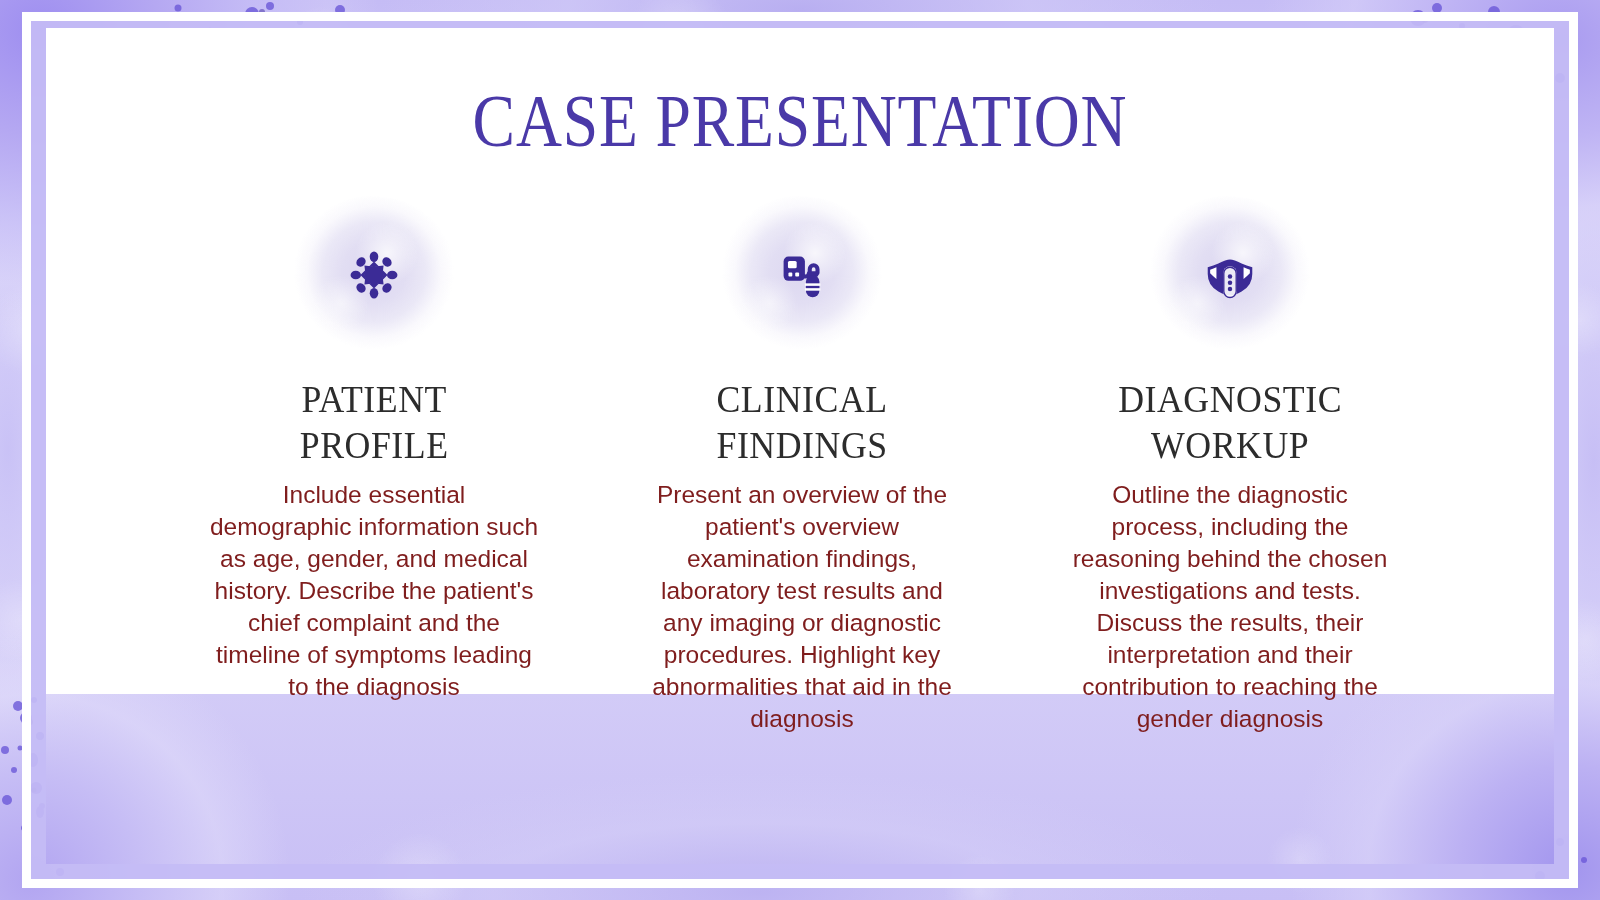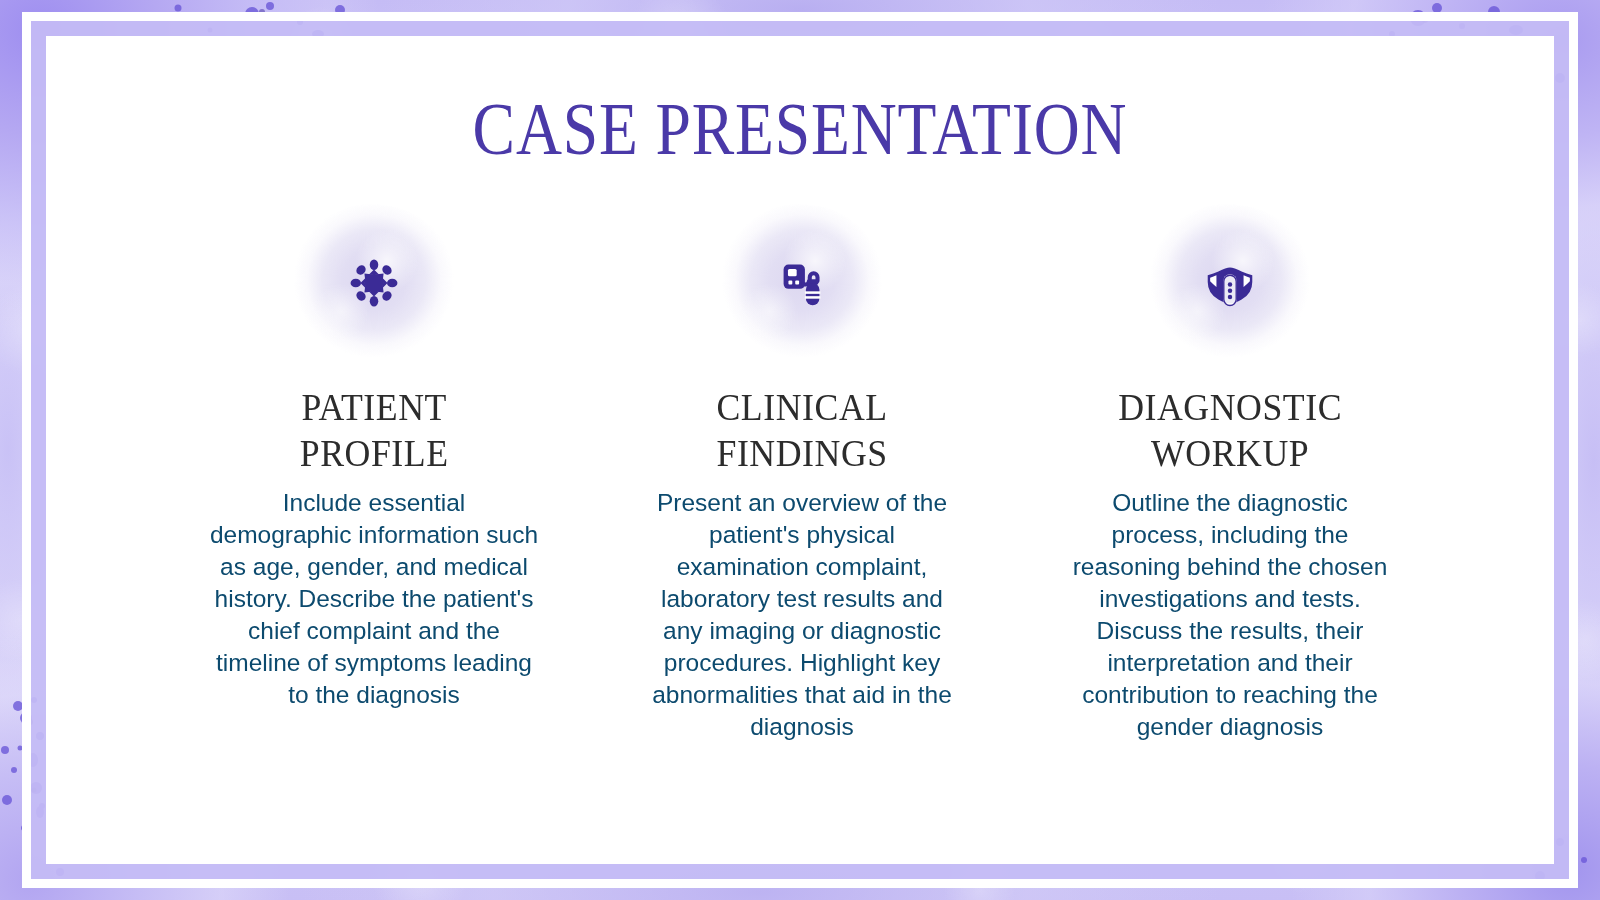--- a/index.html
+++ b/index.html
@@ -65,22 +65,22 @@
   }
   
   .frame-band {
     position:absolute;
     left:31px; top:21px; right:31px; bottom:21px;
     border:15px solid rgba(196,188,245,0.92);
   }
   
   .content-card {
     position:absolute;
-    left:46px; top:36px;
-    width:1508px; height:828px;
+    left:46px; top:28px;
+    width:1508px; height:666px;
     background:#ffffff;
     padding-left:29px;
   }
 
   
   .title {
     position:absolute;
     left:0; right:0; top:56px;
     text-align:center;
     font-family:"Liberation Serif", "DejaVu Serif", serif;
@@ -134,21 +134,21 @@
     text-align:center;
     font-weight:400;
     text-transform:uppercase;
     transform:scaleX(0.94);
     margin-bottom:10px;
   }
   .col-body {
     font-family:"Liberation Sans", sans-serif;
     font-size:24.5px;
     line-height:1.31;
-    color:#0c4a6e;
+    color:#7f1d1d;
     text-align:center;
     width:330px;
   }
   .column.c2 .col-body { width:322px; }
   .column.c3 .col-body { width:330px; }
 </style>
 </head>
 <body>
 
 <div class="slide">
@@ -266,21 +266,21 @@
               <path d="M36 39 a7 7 0 0 1 14 0 v9 a7 7 0 0 1 -14 0 z"></path>
               <rect x="35" y="40.6" width="16" height="2.6" fill="#ffffff"></rect>
               <rect x="35" y="45.6" width="16" height="2.6" fill="#ffffff"></rect>
             </g>
           </svg>
         </div>
         <div class="col-heading">
           <div>CLINICAL</div>
           <div>FINDINGS</div>
         </div>
-        <p class="col-body">Present an overview of the patient's physical examination complaint, laboratory test results and any imaging or diagnostic procedures. Highlight key abnormalities that aid in the diagnosis</p>
+        <p class="col-body">Present an overview of the patient's overview examination findings, laboratory test results and any imaging or diagnostic procedures. Highlight key abnormalities that aid in the diagnosis</p>
       </div>
 
       <div class="column c3">
         <div class="blob">
           <svg class="blob-icon" viewBox="0 0 64 64">
             <g fill="#3B2B96">
               <path d="M9 24 q6 -2 11 -4 q8 -4 12 -4 t12 4 q5 2 11 4 v7 q0 12 -11 18 q-7 4 -12 4 t-12 -4 q-11 -6 -11 -18 z"></path>
               <path d="M11.5 26.5 q3.5 -1.2 6.5 -2.4 v12 q-4 -3.4 -6.5 -6 z" fill="#ffffff"></path>
               <path d="M52.5 26.5 q-3.5 -1.2 -6.5 -2.4 v12 q4 -3.4 6.5 -6 z" fill="#ffffff"></path>
               <path d="M25 30 a7 7 0 0 1 14 0 v19 a7 7 0 0 1 -14 0 z" fill="#ffffff" opacity="0.9"></path>

